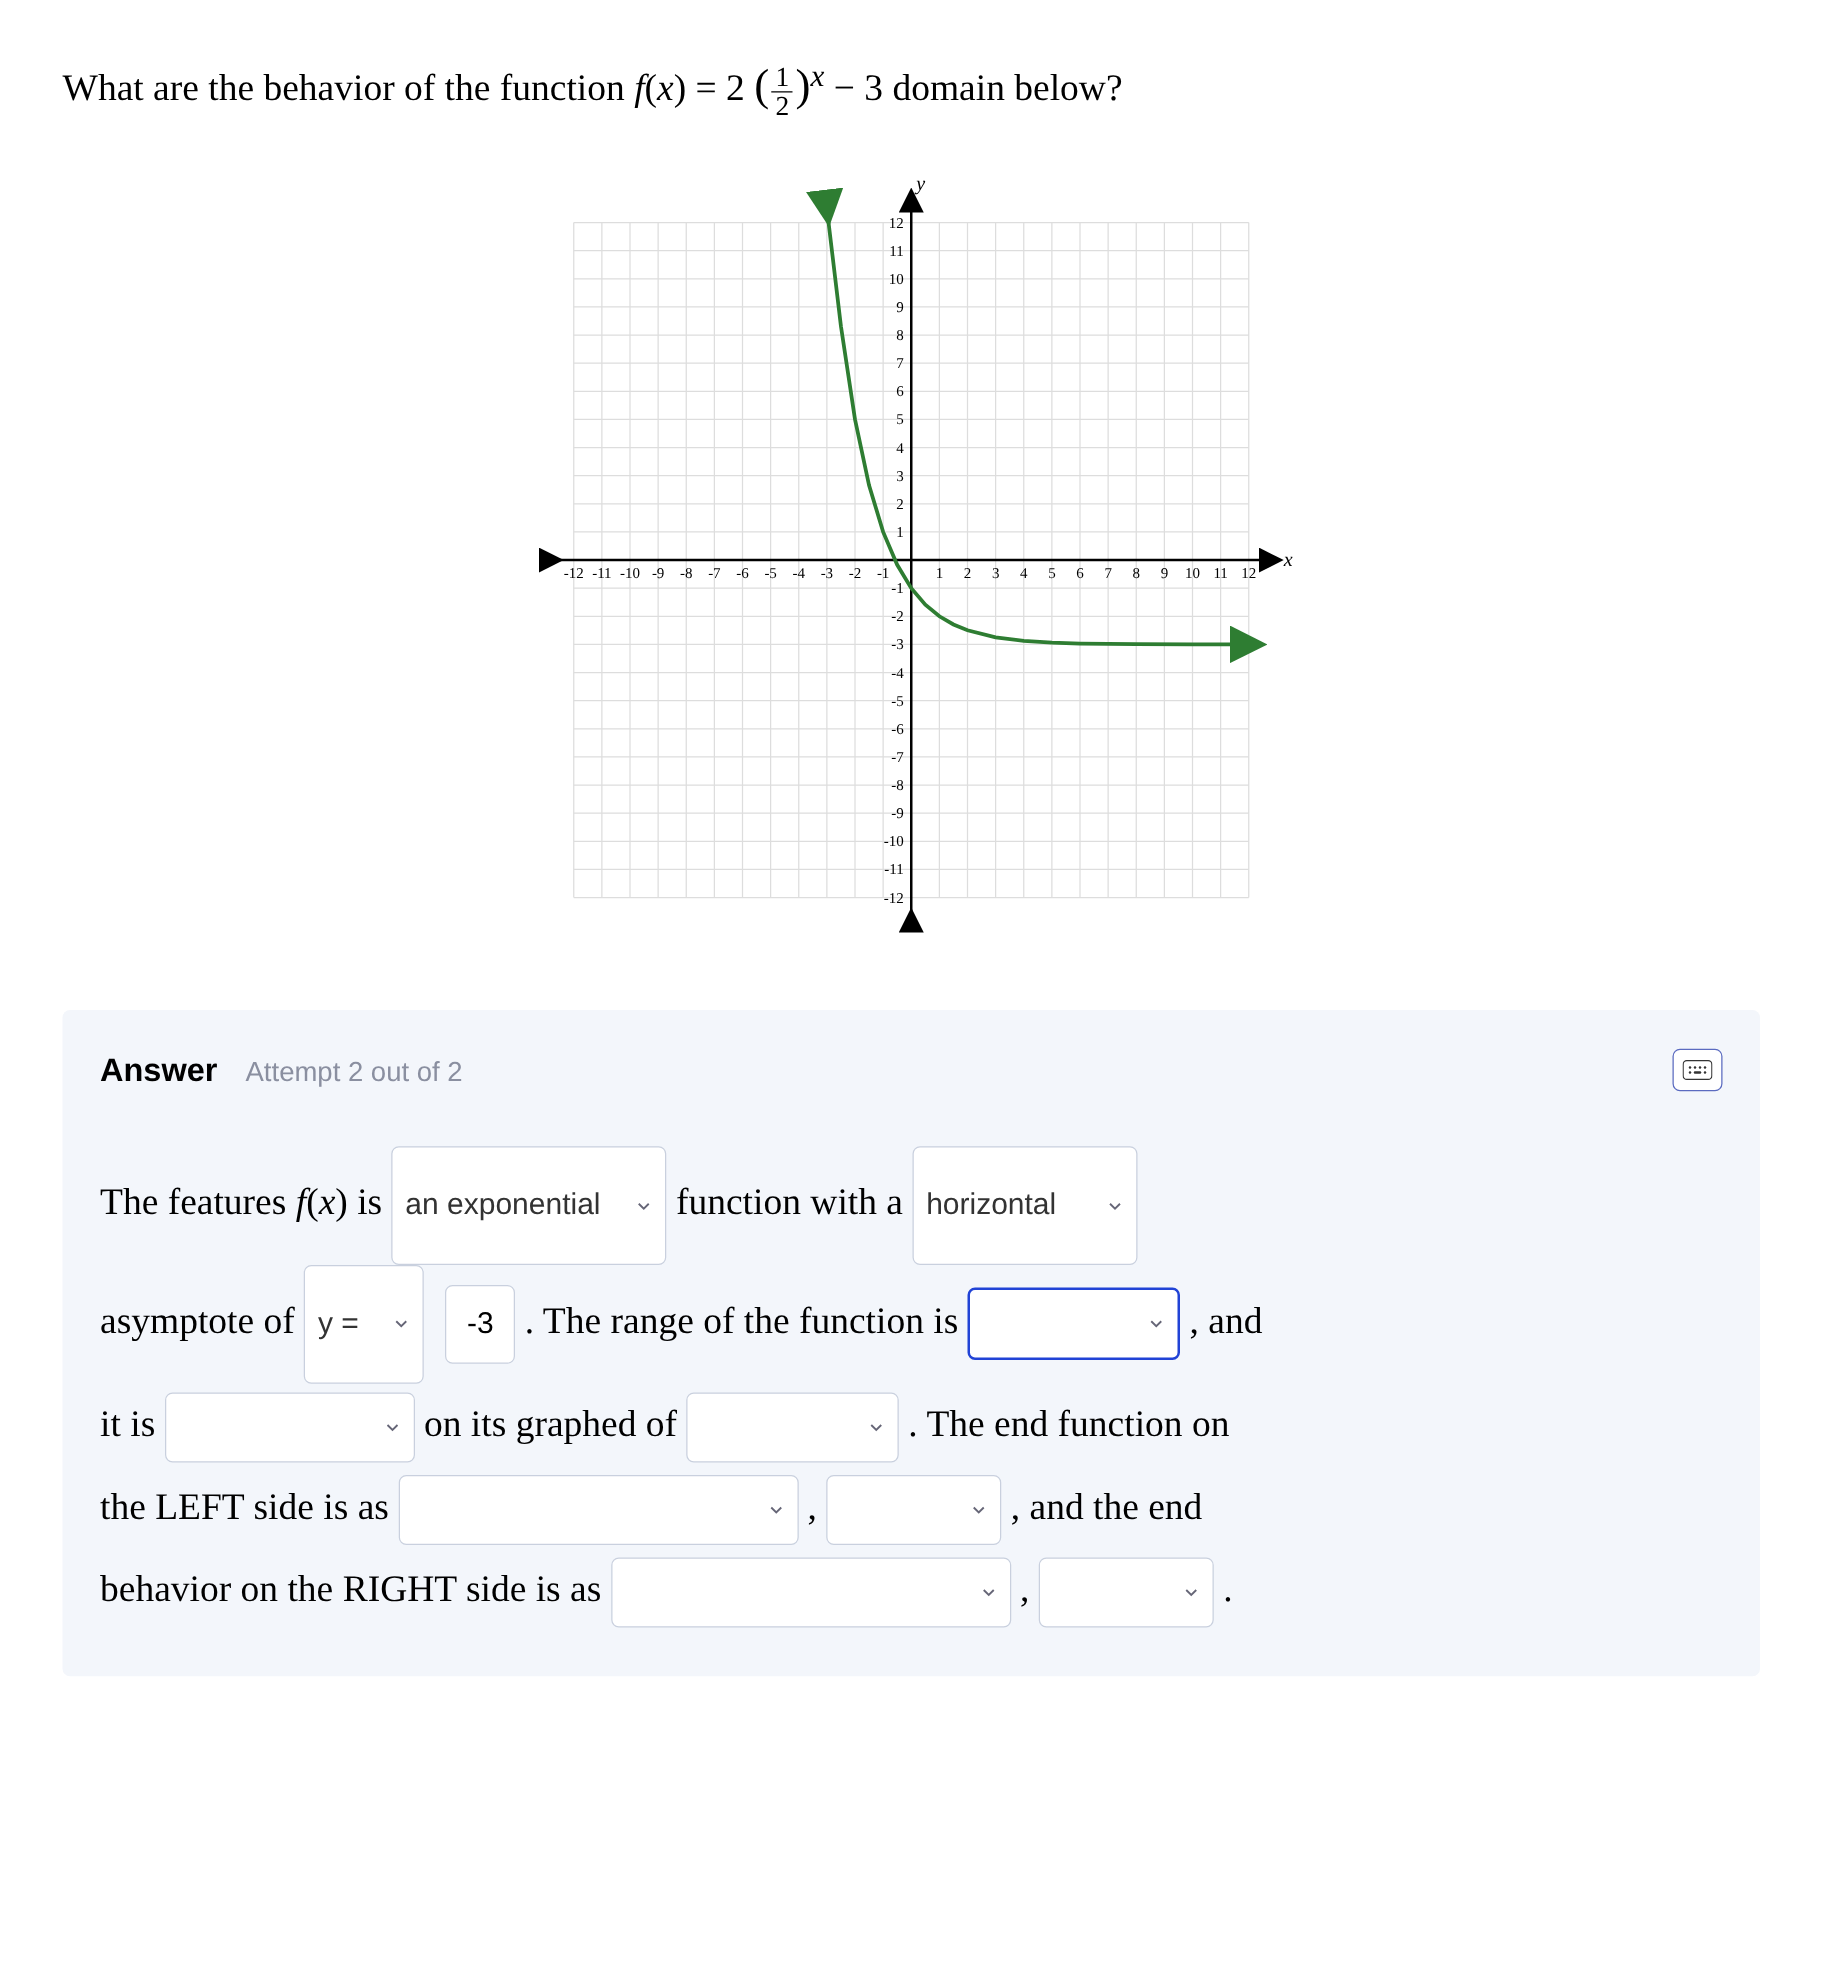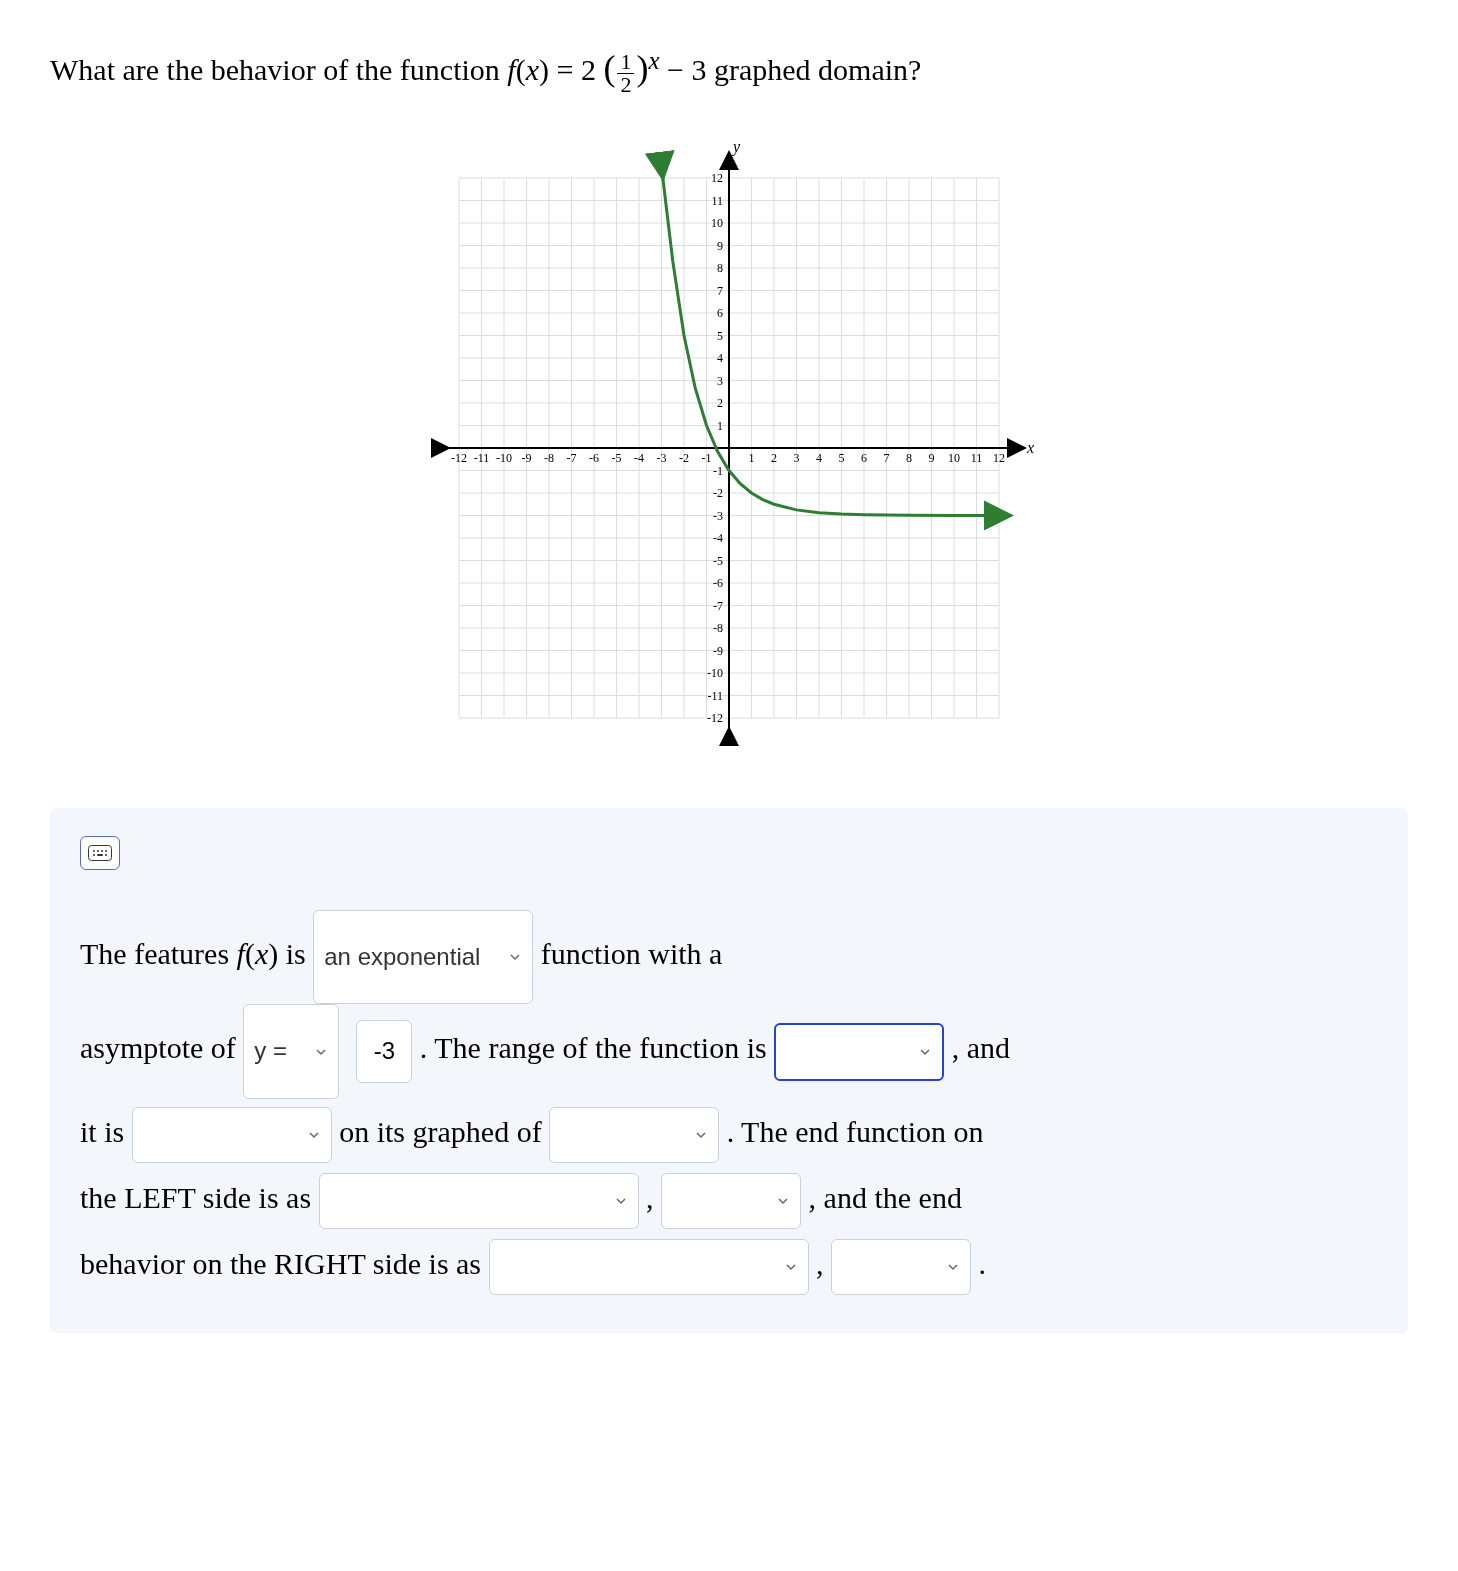--- a/index.html
+++ b/index.html
@@ -65,21 +65,21 @@
   .frac .d{display:block; padding:0 3px;}
   sup.exp{font-style:italic;}
 </style>
 </head>
 <body>
 
 <div class="question">
   <span>What are the behavior of the function </span>
   <span class="math-i">f</span><span>(</span><span class="math-i">x</span><span>) = 2 </span><span style="font-size:36px;">(</span><span class="frac"><span class="n">1</span><span class="d">2</span></span><span style="font-size:36px;">)</span><sup class="exp">x</sup>
   <span> − 3 </span>
-  <span>graphed domain?</span>
+  <span>domain below?</span>
 </div>
 
 <div class="chart-wrap">
 <svg class="graph" viewBox="0 0 640 640">
   <defs>
     <marker id="ah" markerWidth="10" markerHeight="10" refX="5" refY="5" orient="auto">
       <path d="M0,0 L10,5 L0,10 z" class="arrowhead"></path>
     </marker>
     <marker id="ahg" markerWidth="10" markerHeight="10" refX="5" refY="5" orient="auto">
       <path d="M0,0 L10,5 L0,10 z" class="arrowgreen"></path>
@@ -191,20 +191,24 @@
         <text x="314" y="54" text-anchor="end" class="tick-label">12</text>
       </g>
   <text id="xlabel" class="axis-label" x="618" y="325">x</text>
   <text id="ylabel" class="axis-label" x="324" y="24">y</text>
   <path id="curve" class="curve" marker-end="url(#ahg)" marker-start="url(#ahg)" d="M252.5,38.75 L263.75,132.935 L275,207.5 L286.25,260.21750000000003 L297.5,297.5 L308.75,323.87 L320,342.5 L331.25,355.685 L342.5,365 L353.75,371.5925 L365,376.25 L387.5,381.875 L410,384.6875 L432.5,386.105 L455,386.8025 L500,387.32000000000005 L545,387.45500000000004 L590,387.5 "></path>
 </svg>
 </div>
 
 <div class="answer-box">
   <div class="answer-header">
+    <div>
+      <span class="answer-title">Answer</span>
+      <span class="attempt">Attempt 2 out of 2</span>
+    </div>
     <div class="kbd-btn">
       <svg width="24" height="16" viewBox="0 0 24 16">
           <rect x="0.5" y="0.5" width="23" height="15" rx="3" fill="none" stroke="#333"></rect>
           <circle cx="6" cy="6" r="1" fill="#333"></circle>
           <circle cx="10" cy="6" r="1" fill="#333"></circle>
           <circle cx="14" cy="6" r="1" fill="#333"></circle>
           <circle cx="18" cy="6" r="1" fill="#333"></circle>
           <circle cx="6" cy="10" r="1" fill="#333"></circle>
           <circle cx="18" cy="10" r="1" fill="#333"></circle>
           <rect x="9" y="9" width="6" height="2" rx="1" fill="#333"></rect>
@@ -218,20 +222,28 @@
     <span> is </span>
     <span class="sel w-lg">
       <span>an exponential</span>
       <span class="chev">
           <svg width="14" height="14" viewBox="0 0 14 14">
             <path d="M3 5l4 4 4-4" stroke="#667" stroke-width="1.5" fill="none"></path>
           </svg>
         </span>
     </span>
     <span> function with a </span>
+    <span class="sel w-md">
+      <span>horizontal</span>
+      <span class="chev">
+          <svg width="14" height="14" viewBox="0 0 14 14">
+            <path d="M3 5l4 4 4-4" stroke="#667" stroke-width="1.5" fill="none"></path>
+          </svg>
+        </span>
+    </span>
     <br>
     <span>asymptote of </span>
     <span class="sel" style="min-width:96px;">
       <span>y = </span>
       <span class="chev">
           <svg width="14" height="14" viewBox="0 0 14 14">
             <path d="M3 5l4 4 4-4" stroke="#667" stroke-width="1.5" fill="none"></path>
           </svg>
         </span>
     </span>

